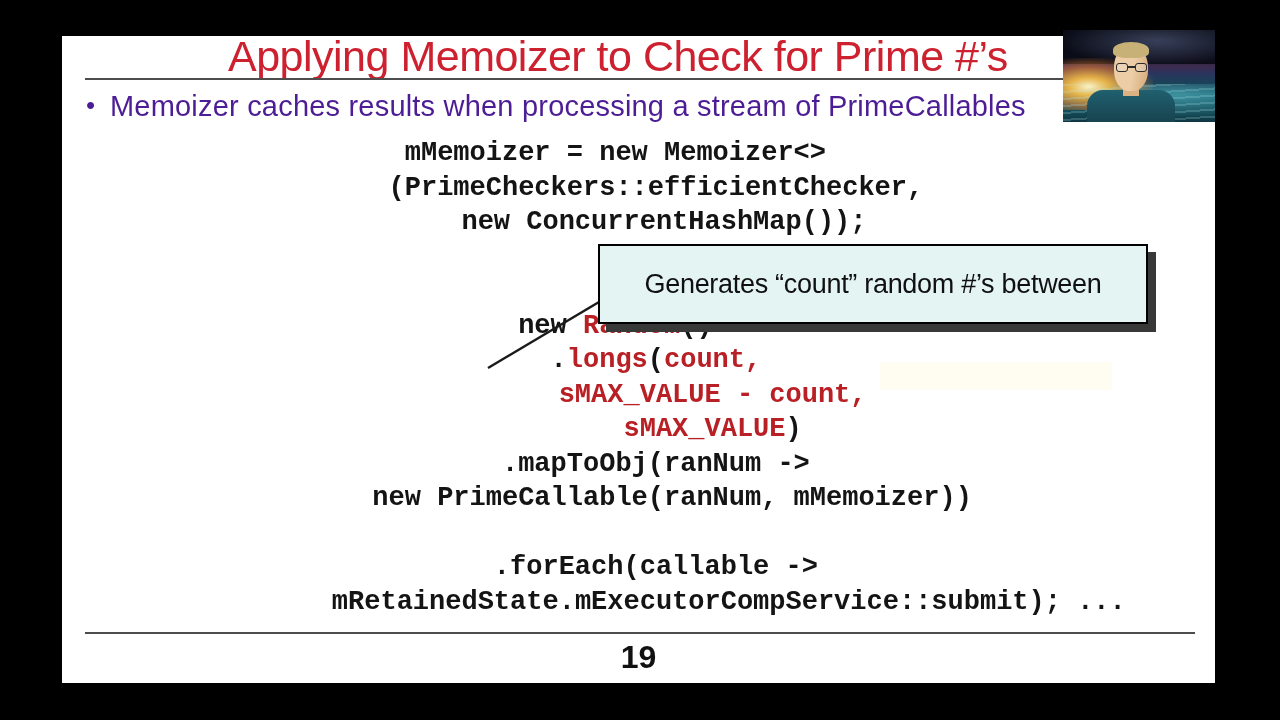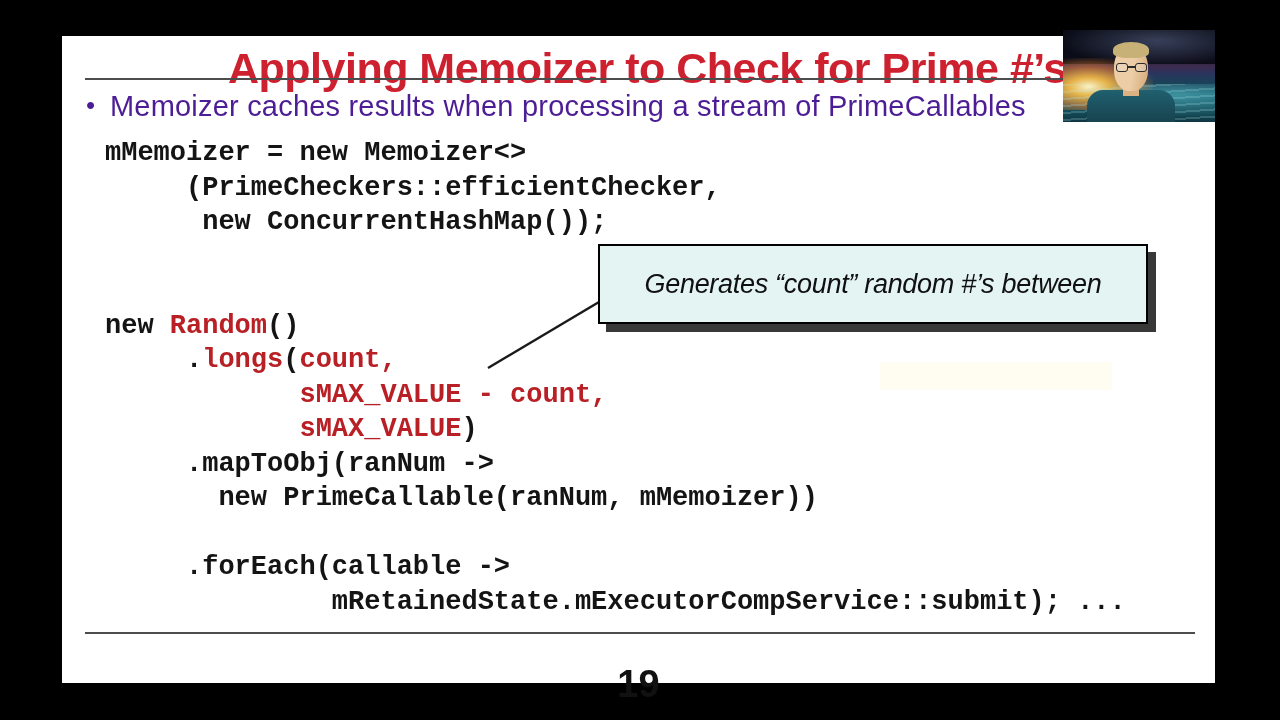--- a/index.html
+++ b/index.html
@@ -12,65 +12,65 @@
   html,body{width:1280px;height:720px;overflow:hidden;}
   body{background:#000;position:relative;font-family:"Liberation Sans",sans-serif;}
 
   .slide{
     position:absolute;left:62px;top:36px;width:1153px;height:647px;
     background:#ffffff;
   }
 
   .slide-title{
     position:absolute;left:166px;top:-4px;
-    font-size:43px;font-weight:700;letter-spacing:-0.5px;
-    color:var(--title-red);white-space:nowrap;margin-top:12px;
+    font-size:43px;font-weight:400;letter-spacing:-0.5px;
+    color:var(--title-red);white-space:nowrap;
   }
   .title-rule{
     position:absolute;left:23px;top:42px;width:1110px;height:0;
     border-top:2px solid #4d4d4d;
   }
   .footer-rule{
     position:absolute;left:23px;top:596px;width:1110px;height:0;
     border-top:2px solid #4d4d4d;
   }
   .page-number{
-    position:absolute;left:0;top:627px;width:100%;
-    text-align:center;font-size:38px;font-weight:700;color:#111;
+    position:absolute;left:0;top:603px;width:100%;
+    text-align:center;font-size:32px;font-weight:700;color:#111;
   }
 
   .bullet-row{
     position:absolute;left:24px;top:54px;width:1120px;
     font-size:29px;color:#4c1d95;letter-spacing:0.2px;white-space:nowrap;
   }
   .bullet-marker{display:inline-block;width:24px;font-size:26px;vertical-align:2px;}
 
   .code-block{
     position:absolute;left:43px;top:100px;
     font-family:"Liberation Mono",monospace;
     font-weight:700;font-size:27px;line-height:34.5px;
     white-space:pre;color:var(--code-black);
   }
-  .code-line{height:34.5px;}
+  .code-line{height:34.5px;text-align:center;}
   .c-k{color:var(--code-black);}
   .c-r{color:var(--code-red);}
 
   .highlight-box{
     position:absolute;left:818px;top:326px;width:232px;height:28px;
     background:#fffdf2;
   }
 
   .callout{
     position:absolute;left:536px;top:208px;width:550px;height:80px;
     background:var(--callout-bg);
     border:2px solid #000;
     box-shadow:8px 8px 0 0 #383838;
     display:flex;flex-direction:column;justify-content:center;
     text-align:center;
-    font-style:italic;font-size:27px;color:#101010;line-height:35px;
+    font-size:27px;color:#101010;line-height:35px;
     letter-spacing:-0.3px;
   }
 
   .pointer-svg{
     position:absolute;left:0;top:0;width:1153px;height:647px;
     pointer-events:none;
   }
 
   
   .webcam{

